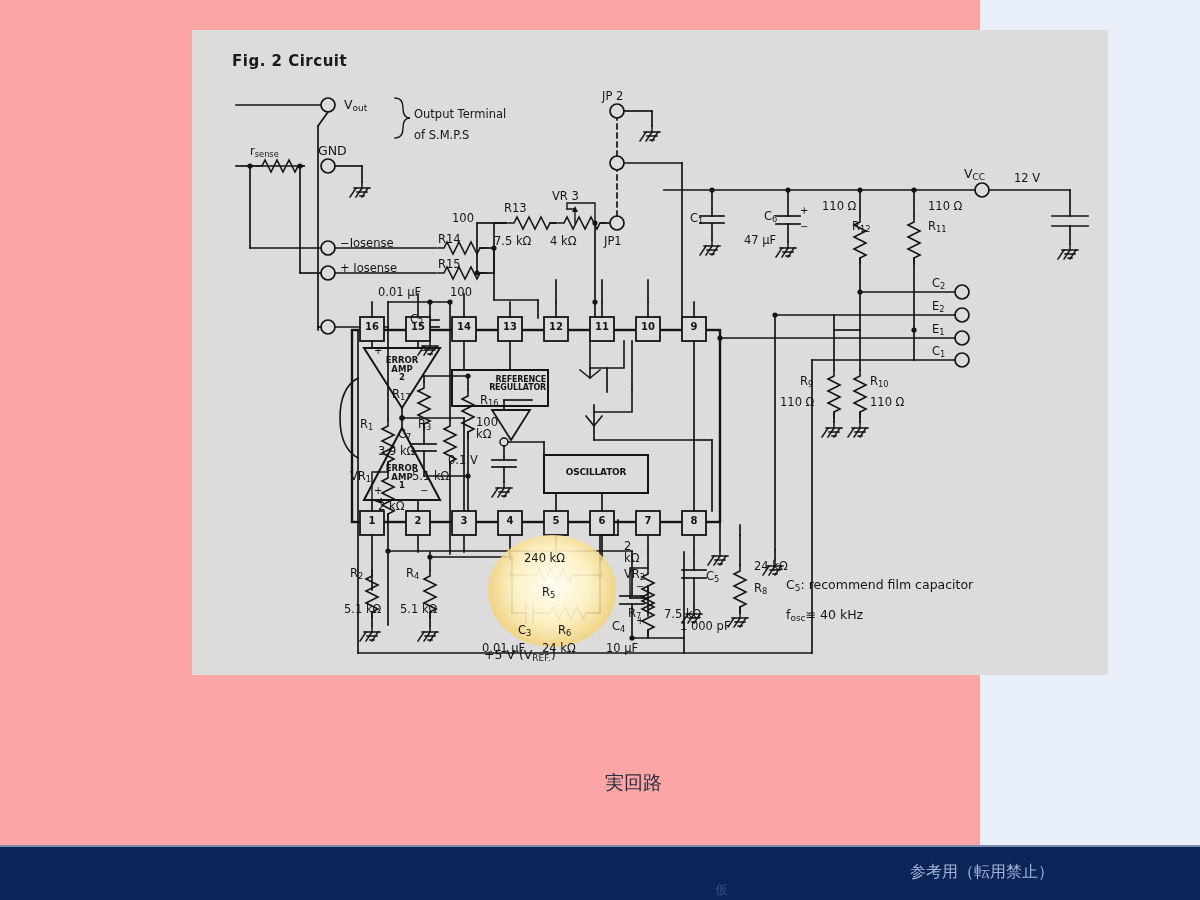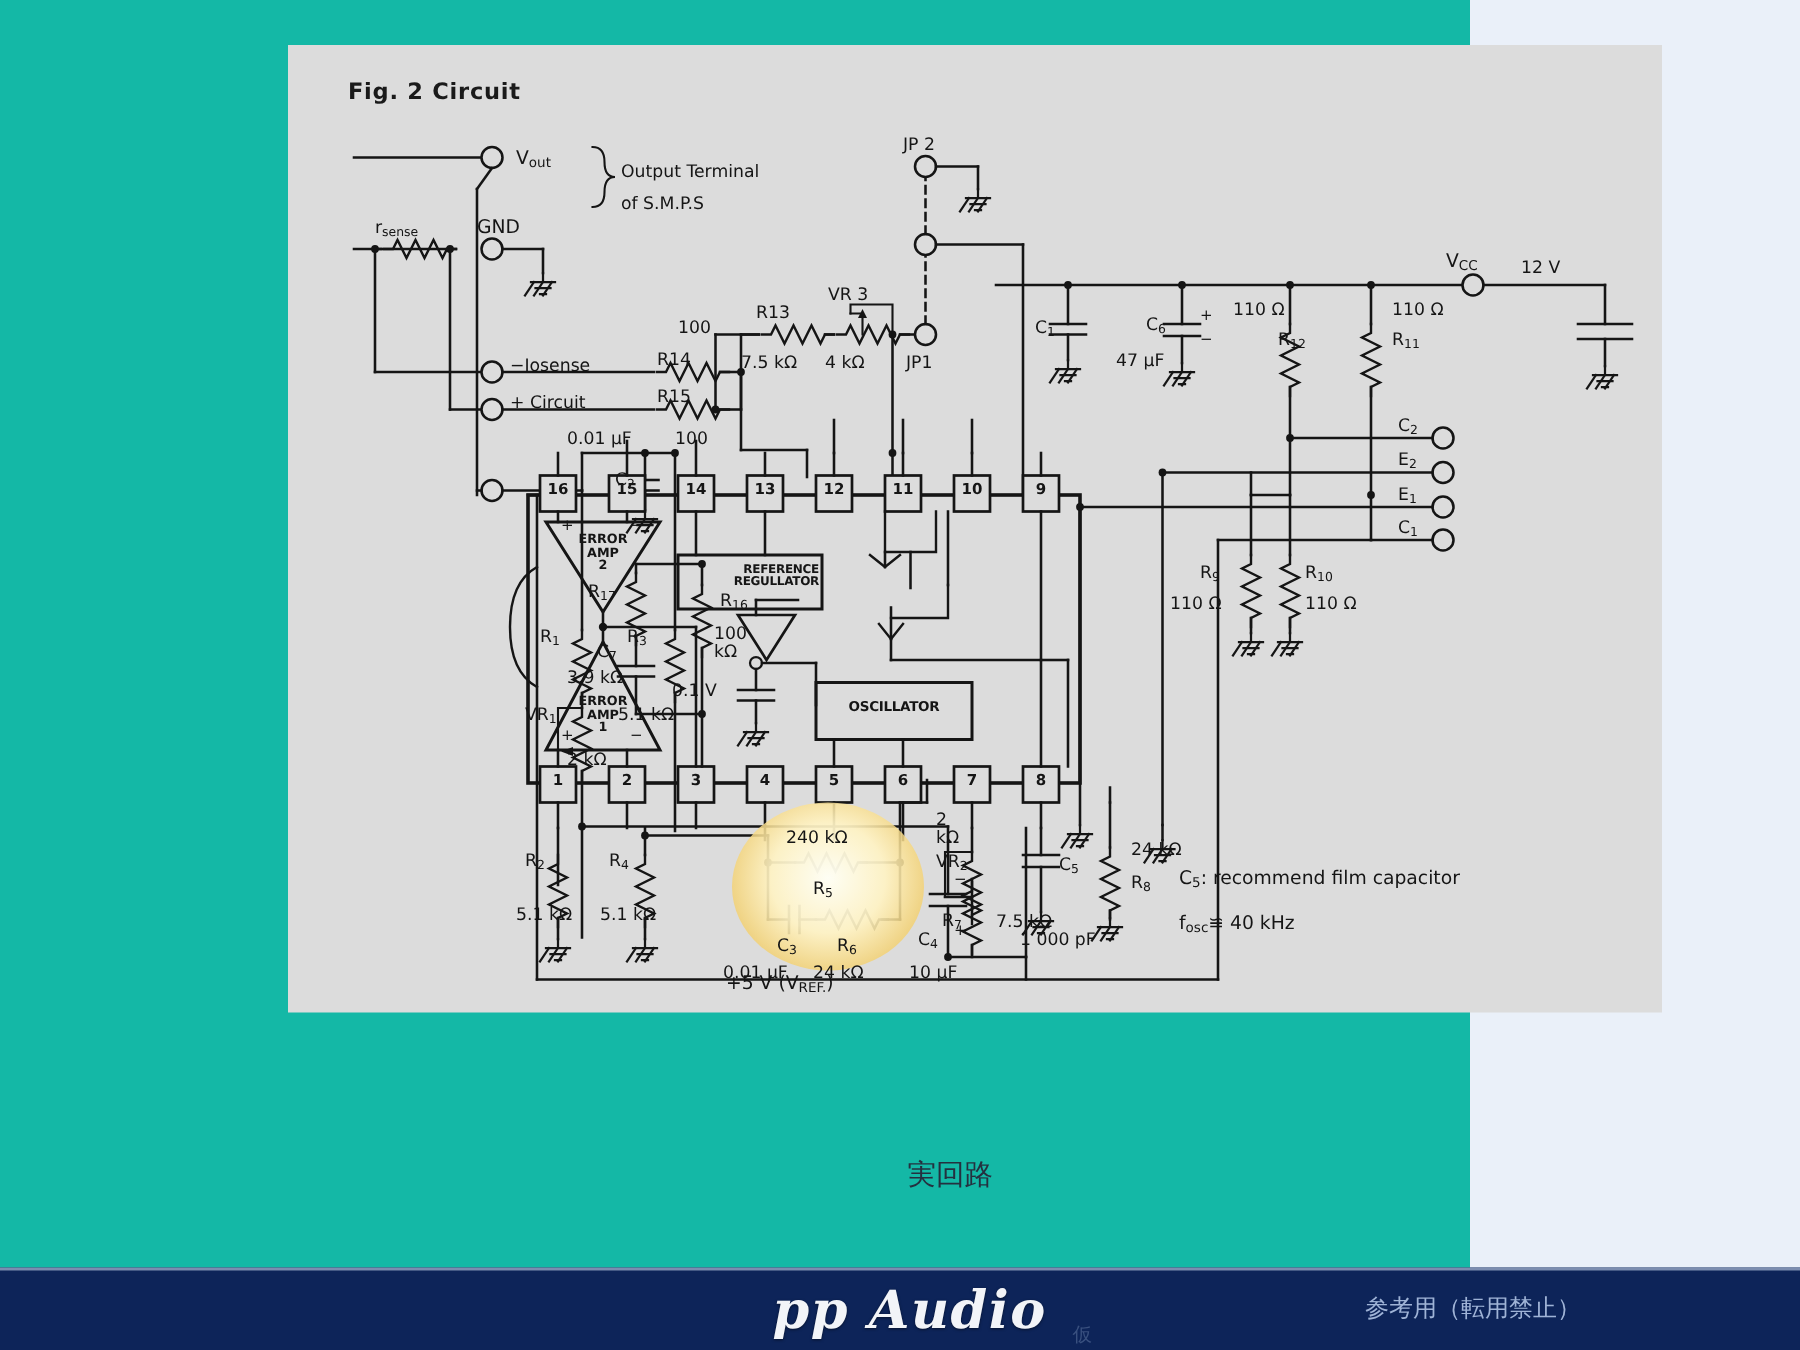--- a/index.html
+++ b/index.html
@@ -1,21 +1,21 @@
 <!DOCTYPE html>
 <html><head>
 <meta charset="utf-8">
 <style>
   html,body{margin:0;padding:0;}
   body{
     width:1200px;height:900px;overflow:hidden;
     background:#eaf0f9;
     font-family:"Liberation Sans", sans-serif;
   }
-  #page{position:relative;width:980px;height:900px;background:#14b8a6;}
+  #page{position:relative;width:980px;height:900px;background:#fca5a5;}
 
   
   #scan{
     position:absolute;left:192px;top:30px;width:916px;height:645px;
     background:#dcdcdc;
   }
   #scan svg{position:absolute;left:0;top:0;width:916px;height:645px;}
 
   .figtitle{
     position:absolute;left:40px;top:22px;
@@ -451,21 +451,21 @@
 
     <div class="blob" style="left:296px;top:505px;width:128px;height:112px;"></div>
 
     <div class="lbl bg" style="left:152px;top:68px;">V<sub>out</sub></div>
     <div class="lbl bg" style="left:126px;top:114px;">GND</div>
     <div class="lbl" style="left:222px;top:78px;">Output  Terminal</div>
     <div class="lbl" style="left:222px;top:99px;">of  S.M.P.S</div>
     <div class="lbl" style="left:58px;top:115px;">r<sub>sense</sub></div>
 
     <div class="lbl" style="left:148px;top:207px;">−Iosense</div>
-    <div class="lbl" style="left:148px;top:232px;">+ Circuit</div>
+    <div class="lbl" style="left:148px;top:232px;">+ Iosense</div>
     <div class="lbl" style="left:246px;top:203px;">R14</div>
     <div class="lbl" style="left:260px;top:182px;">100</div>
     <div class="lbl" style="left:246px;top:228px;">R15</div>
     <div class="lbl" style="left:258px;top:256px;">100</div>
     <div class="lbl" style="left:218px;top:283px;">C<sub>2</sub></div>
     <div class="lbl" style="left:186px;top:256px;">0.01  μF</div>
 
     <div class="lbl" style="left:312px;top:172px;">R13</div>
     <div class="lbl" style="left:302px;top:205px;">7.5  kΩ</div>
     <div class="lbl" style="left:360px;top:160px;">VR 3</div>
@@ -561,18 +561,17 @@
 
     <div class="lbl bg" style="left:292px;top:618px;">+5 V (V<sub>REF.</sub>)</div>
 
     <div class="lbl bg" style="left:594px;top:548px;">C<sub>5</sub>:  recommend film capacitor</div>
     <div class="lbl bg" style="left:594px;top:578px;">f<sub>osc</sub>≌ 40 kHz</div>
   </div>
 
   <div id="calloutnote">実回路</div>
 
   <div id="footer">
-    <div id="brand">pp Audio</div>
     <div id="brandsub">仮</div>
     <div id="footnote">参考用（転用禁止）</div>
   </div>
 
 </div>
 
 </body></html>

